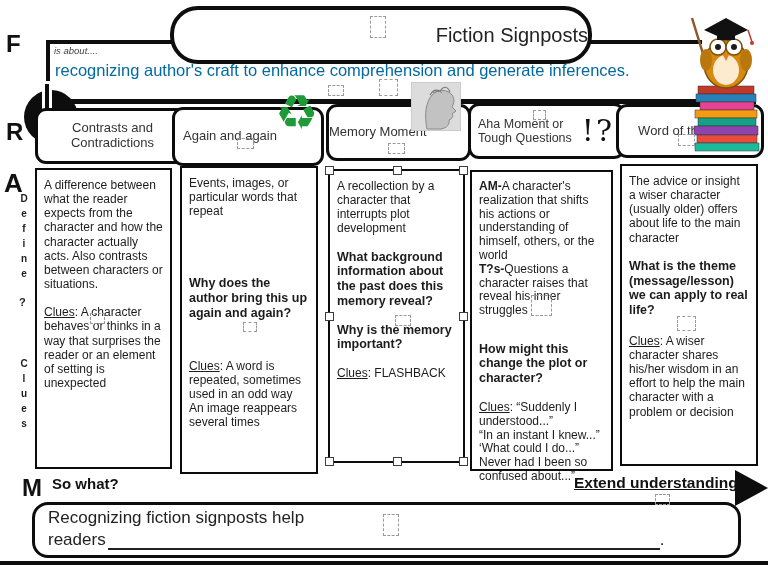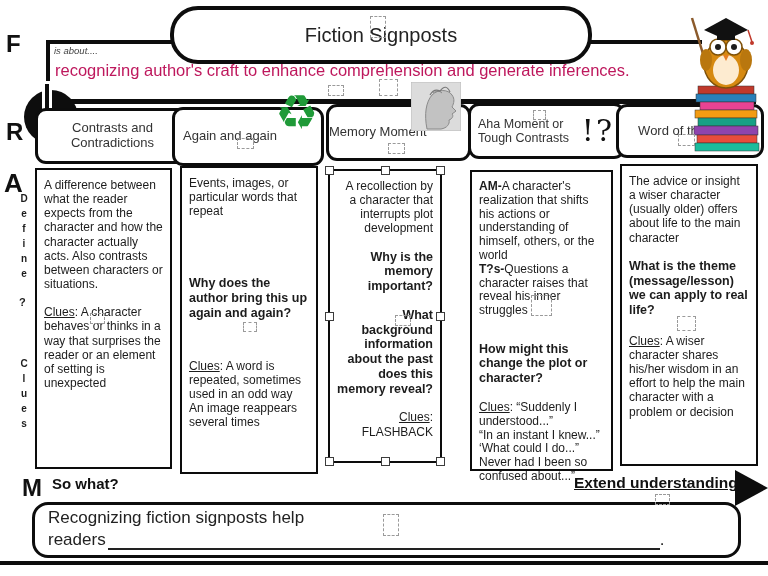--- a/index.html
+++ b/index.html
@@ -6,24 +6,24 @@
   .page{position:relative;width:768px;height:576px;background:#fff;overflow:hidden;
         font-family:"Liberation Sans","DejaVu Sans",sans-serif;color:#1c1c1c;}
   .abs{position:absolute;}
   
   #line-top{left:48px;top:40px;width:654px;height:4px;background:#0d0d0d;z-index:1;}
   #line-vert{left:46px;top:40px;width:4px;height:60px;background:#0d0d0d;z-index:1;}
   #line-mid{left:46px;top:99px;width:710px;height:5px;background:#0d0d0d;z-index:1;}
   #line-bottom{left:0;top:561px;width:768px;height:4px;background:#0d0d0d;z-index:1;}
   
   #title-bubble{left:170px;top:6px;width:414px;height:50px;background:#fff;border:4px solid #0d0d0d;
-        border-radius:28px;display:flex;align-items:center;justify-content:center;z-index:3;}
+        border-radius:28px;display:flex;align-items:center;justify-content:flex-end;z-index:3;}
   #title-bubble span{font-size:20px;color:#222;}
   #is-about{left:54px;top:45px;font-size:9.5px;font-style:italic;color:#444;z-index:2;}
-  #statement{left:55px;top:61px;font-size:16.5px;color:#be185d;z-index:2;}
+  #statement{left:55px;top:61px;font-size:16.5px;color:#0369a1;z-index:2;}
   
   .frame-letter{font-weight:bold;color:#111;z-index:2;}
   #fl-f{left:6px;top:30px;font-size:24px;}
   #fl-r{left:6px;top:118px;font-size:24px;}
   #fl-a{left:4px;top:168px;font-size:26px;}
   #fl-m{left:22px;top:474px;font-size:24px;}
   .vert-letters{left:17px;width:14px;text-align:center;font-size:10px;font-weight:bold;
         line-height:1.5;white-space:pre-line;z-index:2;}
   #vl-define{top:191px;}
   #vl-q{left:19px;top:296px;font-size:11px;font-weight:bold;z-index:2;}
@@ -44,21 +44,21 @@
        color:#111;padding-right:8px;}
   #recycle-icon{left:275px;top:88px;font-family:"DejaVu Sans",sans-serif;font-size:48px;line-height:1;
        color:#1f9a38;z-index:5;}
   #head-image{left:411px;top:82px;width:50px;height:49px;z-index:5;}
   #owl-books{left:690px;top:2px;z-index:5;}
   
   .bodybox{background:#fff;border:2.5px solid #0c0c0c;padding:8px 7px;font-size:12px;
        line-height:1.18;color:#1c1c1c;z-index:3;box-sizing:border-box;}
   #col-1{left:35px;top:168px;width:137px;height:301px;}
   #col-2{left:180px;top:166px;width:138px;height:308px;}
-  #col-3{left:328px;top:169px;width:114px;height:294px;text-align:right;}
+  #col-3{left:328px;top:169px;width:137px;height:294px;}
   #col-4{left:470px;top:170px;width:143px;height:301px;line-height:1.15;}
   #col-5{left:620px;top:164px;width:138px;height:302px;}
   .bodybox p{margin:0;}
   .q{font-weight:bold;font-size:12.5px;}
   .u{text-decoration:underline;}
   .pre{white-space:pre-line;}
   #col-1 .def{margin-bottom:14px;} #col-1 .q{margin-bottom:40px;}
   #col-2 .def{margin-bottom:58px;} #col-2 .q{margin-bottom:38px;}
   #col-3 .def{margin-bottom:14px;} #col-3 .q{margin-bottom:14px;}
   #col-4 .grp{margin-bottom:24px;} #col-4 .q{margin-bottom:16px;}
@@ -151,21 +151,21 @@
   </div>
   <svg class="abs" id="head-image" width="50" height="49" viewBox="0 0 50 49">
     <rect x="0" y="0" width="50" height="49" fill="#dcdcdc" stroke="#bbb" stroke-width="1"></rect>
     <path d="M16,47 C13,32 15,20 21,13 C27,7 37,7 41,13 C44,17 43,21 41,25 L45,29 L41,32 C43,34 41,37 38,38 C39,42 36,46 30,47 Z" fill="#c2c2c2" stroke="#8a8a8a" stroke-width="1"></path>
     <path d="M19,13 q4,-7 10,-4 q6,-8 10,1" fill="none" stroke="#777" stroke-width="1.2"></path>
     <path d="M22,11 q5,-4 9,0" fill="none" stroke="#777" stroke-width="0.8"></path>
   </svg>
   <div class="abs hdr" id="hdr-4">
     <span class="twoline">
       <span>Aha Moment or</span><br>
-      <span>Tough Contrasts</span>
+      <span>Tough Questions</span>
     </span>
     <span id="aha-glyph">!?</span>
   </div>
   <div class="abs hdr" id="hdr-5">
     <span>Word of the Wiser</span>
   </div>
 
   <div class="abs bodybox" id="col-1">
     <p class="def">A difference between what the reader expects from the character and how the character actually acts. Also contrasts between characters or situations.</p>
     <p class="pre"><span class="u">Clues</span><span>:  A character behaves or thinks in a way that surprises the reader or an element of setting is unexpected</span></p>
@@ -173,22 +173,22 @@
 
   <div class="abs bodybox" id="col-2">
     <p class="def">Events, images, or particular  words that repeat</p>
     <p class="q">Why does the author bring this up again and again?</p>
     <p class="pre"><span class="u">Clues</span><span>:  A word is repeated, sometimes used in an odd way
 An image reappears several times</span></p>
   </div>
 
   <div class="abs bodybox" id="col-3">
     <p class="def">A recollection by a character that interrupts plot development</p>
+    <p class="q">What background information about the past does this memory reveal?</p>
     <p class="q">Why is the memory important?</p>
-    <p class="q">What background information about the past does this memory reveal?</p>
     <p class="pre"><span class="u">Clues</span><span>: FLASHBACK</span></p>
     <div class="handle" style="left:-5px;top:-5px;"></div>
     <div class="handle" style="left:calc(50% - 4px);top:-5px;"></div>
     <div class="handle" style="right:-5px;top:-5px;"></div>
     <div class="handle" style="left:-5px;top:calc(50% - 4px);"></div>
     <div class="handle" style="right:-5px;top:calc(50% - 4px);"></div>
     <div class="handle" style="left:-5px;bottom:-5px;"></div>
     <div class="handle" style="left:calc(50% - 4px);bottom:-5px;"></div>
     <div class="handle" style="right:-5px;bottom:-5px;"></div>
   </div>

